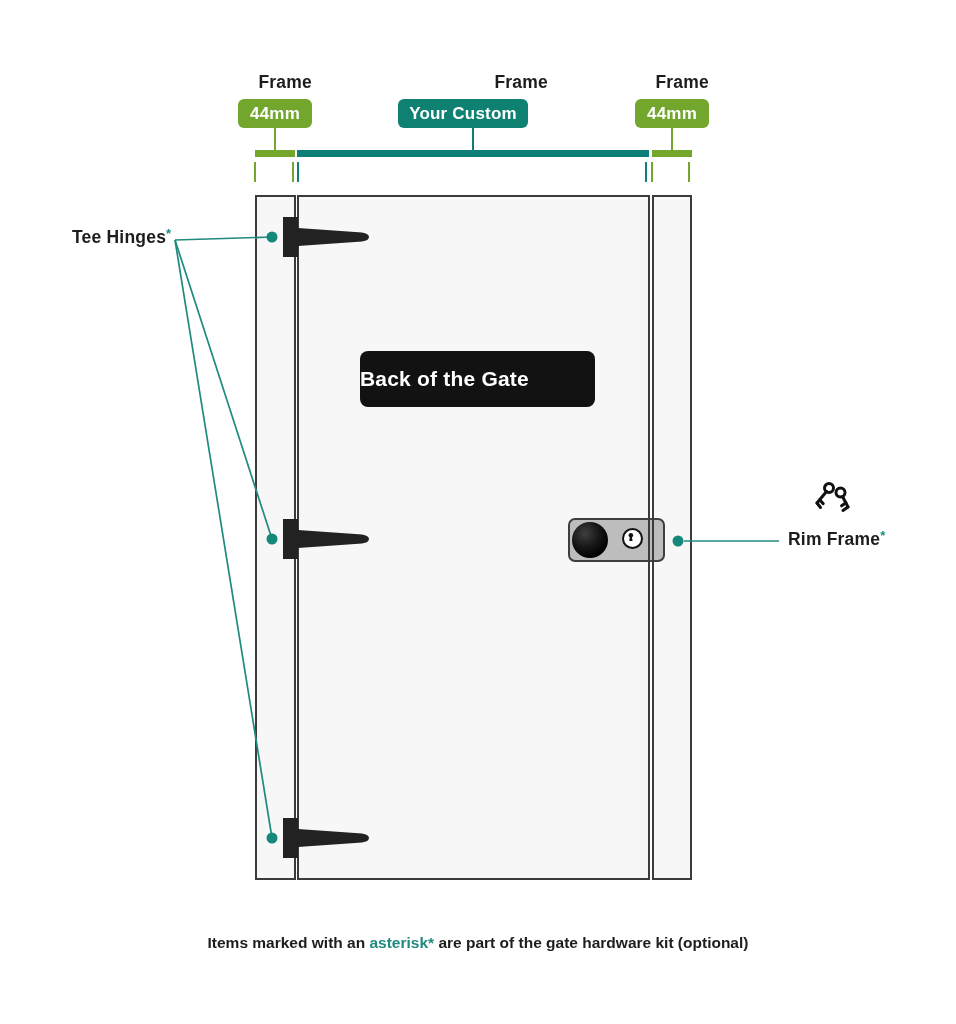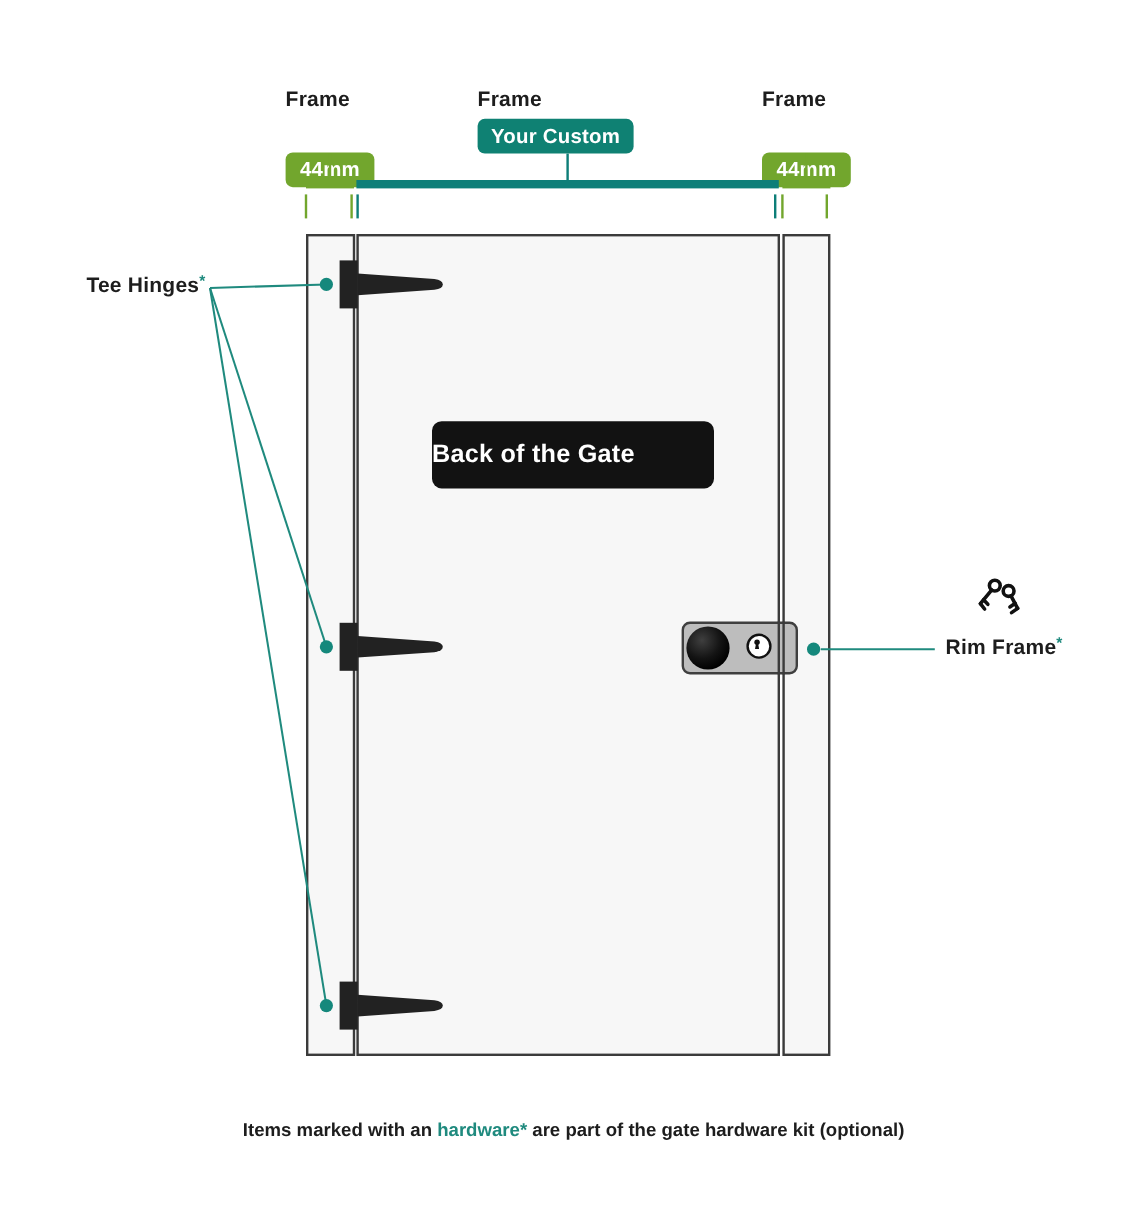--- a/index.html
+++ b/index.html
@@ -9,23 +9,23 @@
     --leader:#1f8a7e;
     --ink:#1d1d1d;
     --door_border:#3b3b3b;
     --door_fill:#f7f7f7;
     --lock_fill:#bdbdbd;
   }
   *{margin:0;padding:0;box-sizing:border-box;}
   body{background:#ffffff;font-family:"Liberation Sans", sans-serif;}
   .canvas{position:relative;width:956px;height:1024px;background:#ffffff;overflow:hidden;}
 
-  .dim-title{position:absolute;top:72px;height:20px;font-size:17.5px;font-weight:bold;color:var(--ink);text-align:left;letter-spacing:.2px;}
+  .dim-title{position:absolute;top:72px;height:20px;font-size:17.5px;font-weight:bold;color:var(--ink);text-align:right;letter-spacing:.2px;}
   .badge{position:absolute;top:99px;height:29px;border-radius:6px;color:#fff;font-size:17px;font-weight:bold;text-align:center;line-height:29px;letter-spacing:.2px;}
-  .badge.green{background:var(--green);margin-top:28px;}
+  .badge.green{background:var(--green);}
   .badge.teal{background:var(--teal);}
 
   .connector{position:absolute;top:128px;width:2px;height:22px;}
   .connector.green{background:var(--green);}
   .connector.teal{background:var(--teal_bar);}
 
   .bar{position:absolute;top:150px;height:7px;}
   .bar.green{background:var(--green);}
   .bar.teal{background:var(--teal_bar);}
 
@@ -140,15 +140,15 @@
       <path d="M7 23 L10.5 27.5"></path>
       <path d="M9.6 19.8 L13.2 23.6"></path>
       <circle cx="30.5" cy="12.5" r="4.5"></circle>
       <path d="M32.5 16.5 L38 27"></path>
       <path d="M38 27 L33 30.5"></path>
       <path d="M36 22.8 L31.6 25.8"></path>
     </g>
   </svg>
   <div class="callout rim-label"><span>Rim Frame</span><span class="ast">*</span></div>
 
-  <div class="footnote"><span>Items marked with an </span><span class="hl">hardware*</span><span> are part of the gate hardware kit (optional)</span></div>
+  <div class="footnote"><span>Items marked with an </span><span class="hl">asterisk*</span><span> are part of the gate hardware kit (optional)</span></div>
 
 </div>
 
 </body></html>

